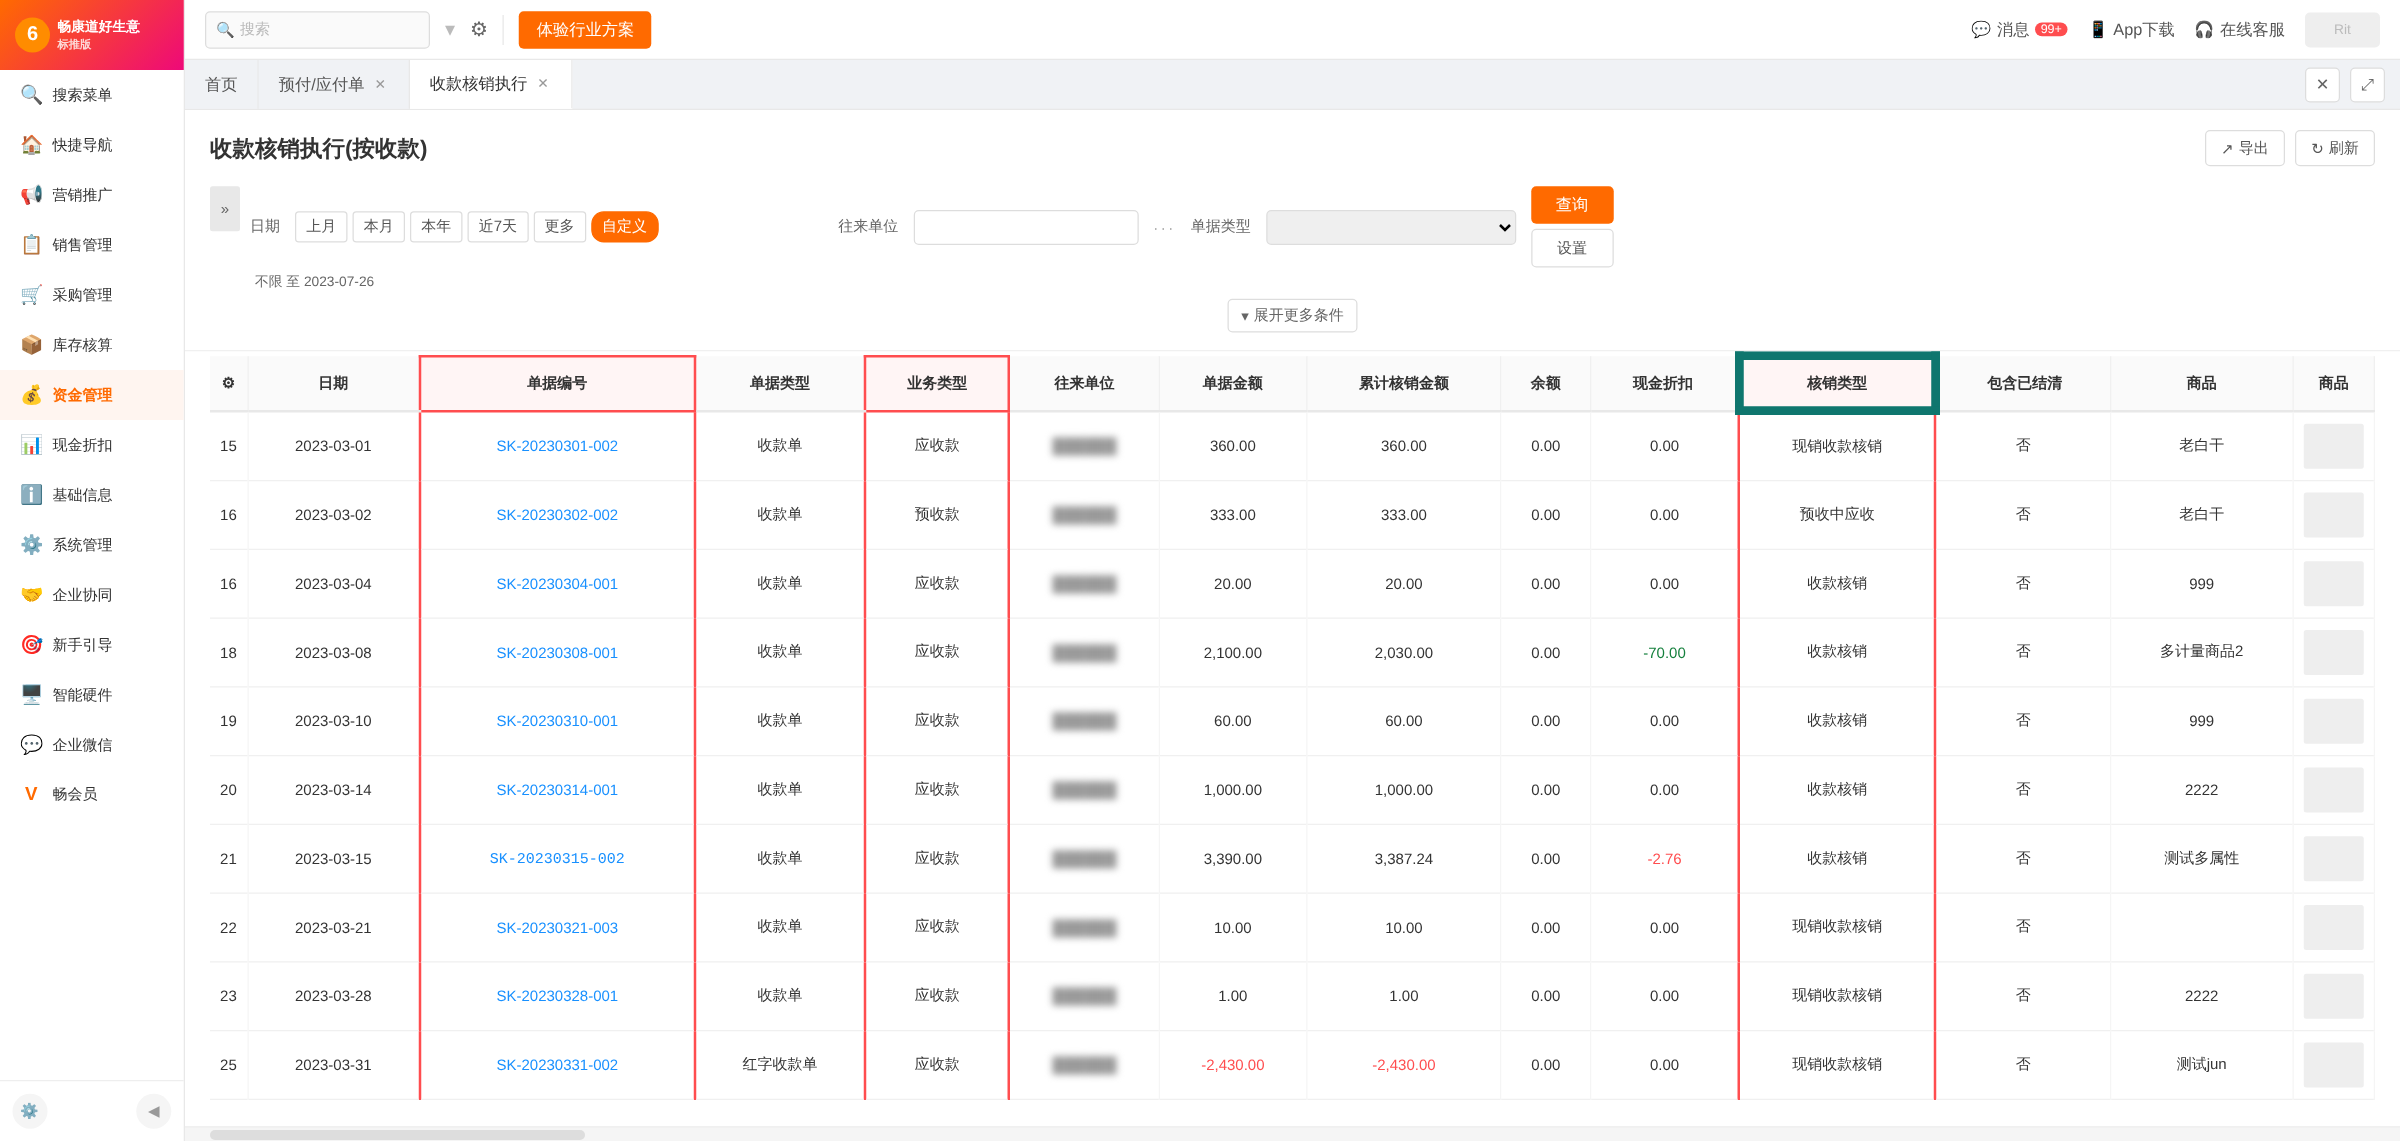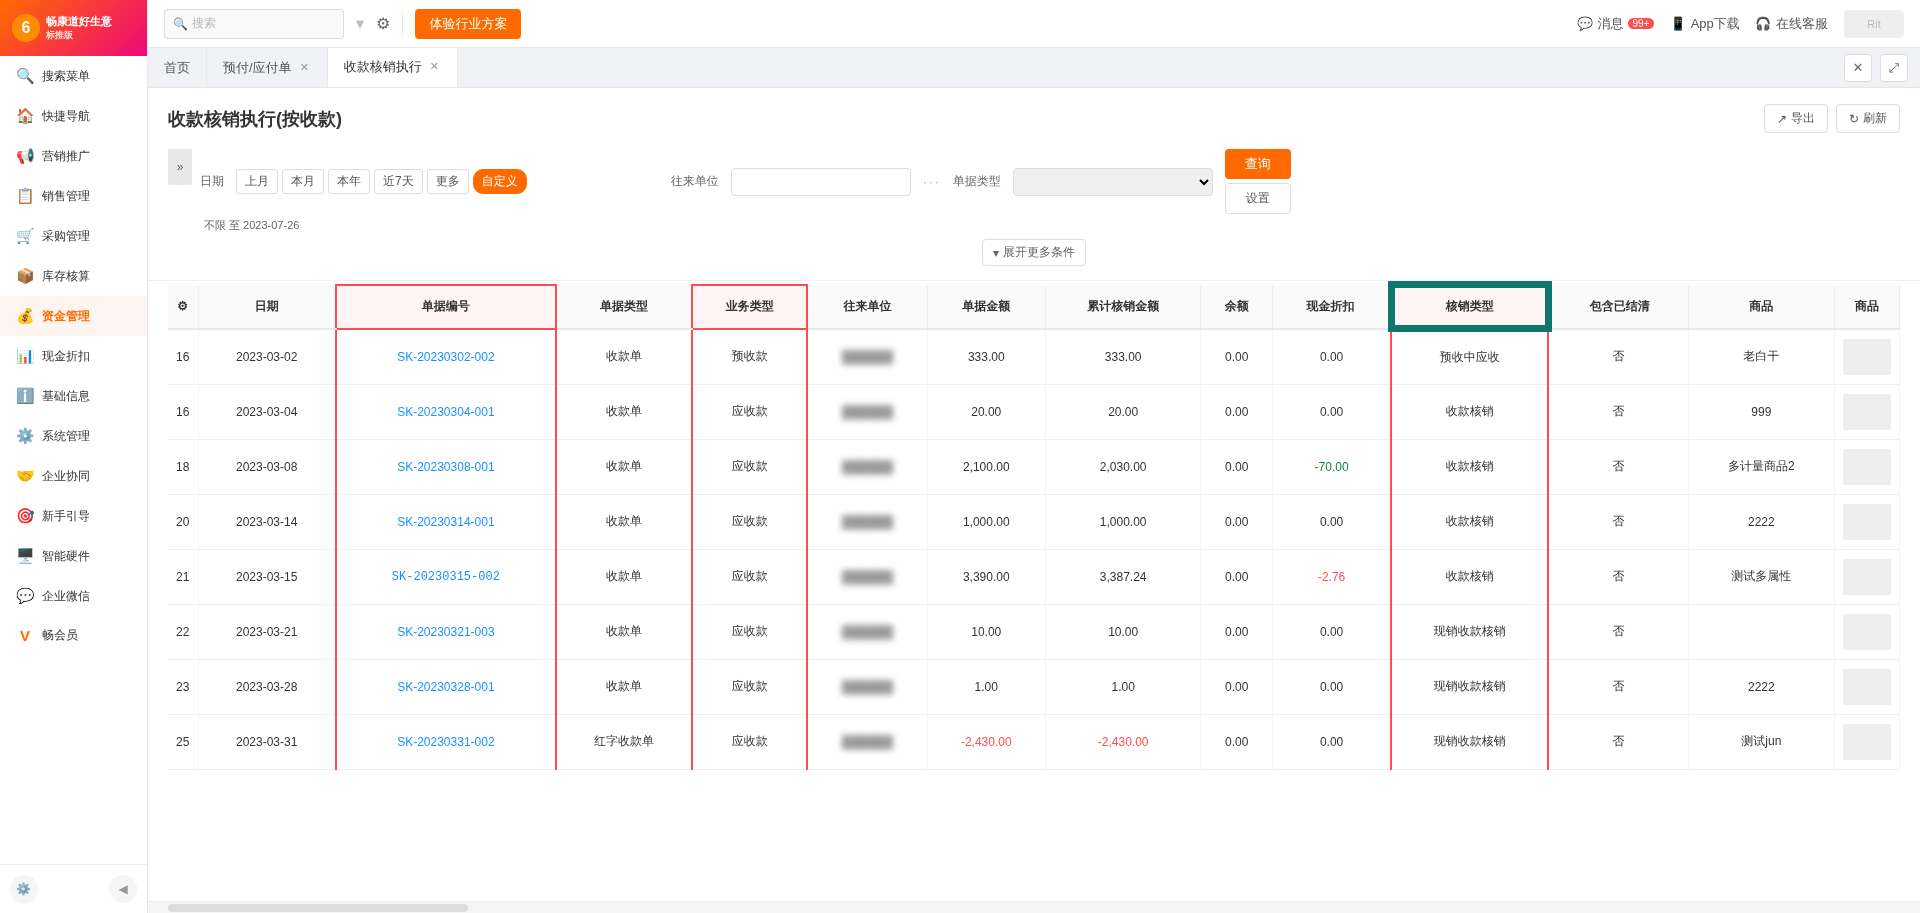--- a/index.html
+++ b/index.html
@@ -274,20 +274,38 @@
             <th>累计核销金额</th>
             <th>余额</th>
             <th>现金折扣</th>
             <th style="border:7px solid #0f766e;background:#fff5f5;margin-top:12px;">核销类型</th>
             <th>包含已结清</th>
             <th>商品</th>
             <th>商品</th>
           </tr>
         </thead>
         <tbody id="table-body">
+        <tr>
+      <td>15</td>
+      <td>2023-03-01</td>
+      <td style="border-left:2px solid #ff4d4f;border-right:2px solid #ff4d4f;"><a class="link-text">SK-20230301-002</a></td>
+      <td>收款单</td>
+      <td style="border-left:2px solid #ff4d4f;border-right:2px solid #ff4d4f;">应收款</td>
+      <td><span class="blurred">██████</span></td>
+      <td style="">360.00</td>
+      <td style="">360.00</td>
+      <td>0.00</td>
+      <td style="">0.00</td>
+      <td style="border-left:2px solid #ff4d4f;border-right:2px solid #ff4d4f;">现销收款核销</td>
+      <td>否</td>
+      <td>老白干</td>
+      <td style="width:60px;">
+                <div style="width:48px;height:36px;background:#eee;border-radius:2px;"></div>
+              </td>
+    </tr>
             <tr>
       <td>16</td>
       <td>2023-03-02</td>
       <td style="border-left:2px solid #ff4d4f;border-right:2px solid #ff4d4f;"><a class="link-text">SK-20230302-002</a></td>
       <td>收款单</td>
       <td style="border-left:2px solid #ff4d4f;border-right:2px solid #ff4d4f;">预收款</td>
       <td><span class="blurred">██████</span></td>
       <td style="">333.00</td>
       <td style="">333.00</td>
       <td>0.00</td>
@@ -324,20 +342,38 @@
       <td>收款单</td>
       <td style="border-left:2px solid #ff4d4f;border-right:2px solid #ff4d4f;">应收款</td>
       <td><span class="blurred">██████</span></td>
       <td style="">2,100.00</td>
       <td style="">2,030.00</td>
       <td>0.00</td>
       <td style="color:#15803d;">-70.00</td>
       <td style="border-left:2px solid #ff4d4f;border-right:2px solid #ff4d4f;">收款核销</td>
       <td>否</td>
       <td>多计量商品2</td>
+      <td style="width:60px;">
+                <div style="width:48px;height:36px;background:#eee;border-radius:2px;"></div>
+              </td>
+    </tr>
+            <tr>
+      <td>19</td>
+      <td>2023-03-10</td>
+      <td style="border-left:2px solid #ff4d4f;border-right:2px solid #ff4d4f;"><a class="link-text">SK-20230310-001</a></td>
+      <td>收款单</td>
+      <td style="border-left:2px solid #ff4d4f;border-right:2px solid #ff4d4f;">应收款</td>
+      <td><span class="blurred">██████</span></td>
+      <td style="">60.00</td>
+      <td style="">60.00</td>
+      <td>0.00</td>
+      <td style="">0.00</td>
+      <td style="border-left:2px solid #ff4d4f;border-right:2px solid #ff4d4f;">收款核销</td>
+      <td>否</td>
+      <td>999</td>
       <td style="width:60px;">
                 <div style="width:48px;height:36px;background:#eee;border-radius:2px;"></div>
               </td>
     </tr>
             <tr>
       <td>20</td>
       <td>2023-03-14</td>
       <td style="border-left:2px solid #ff4d4f;border-right:2px solid #ff4d4f;"><a class="link-text">SK-20230314-001</a></td>
       <td>收款单</td>
       <td style="border-left:2px solid #ff4d4f;border-right:2px solid #ff4d4f;">应收款</td>

